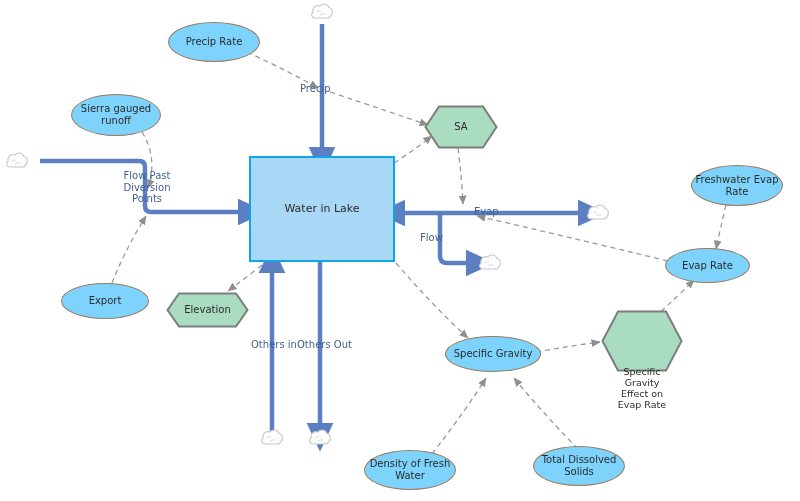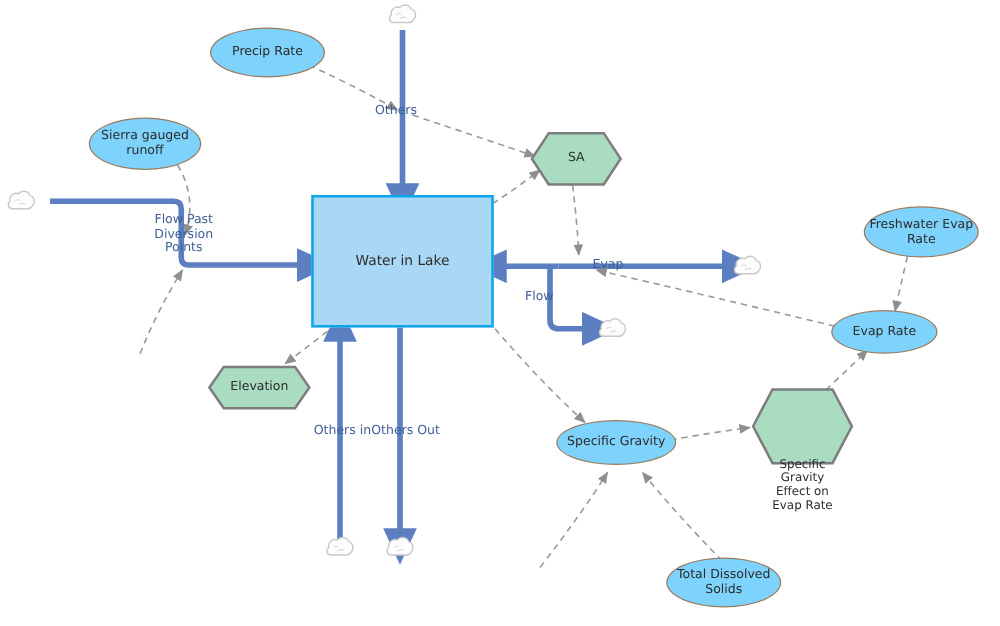--- a/index.html
+++ b/index.html
@@ -240,40 +240,46 @@
   </div>
 
   <div class="converter" style="left:168px; top:22px; width:92px; height:40px;">
     <span>Precip Rate</span>
   </div>
 
   <div class="converter" style="left:71px; top:94px; width:90px; height:42px;">
     <span>Sierra gauged runoff</span>
   </div>
 
+  <div class="converter" style="left:61px; top:283px; width:88px; height:36px;">
+    <span>Export</span>
+  </div>
 
   <div class="converter" style="left:691px; top:165px; width:92px; height:41px;">
     <span>Freshwater Evap Rate</span>
   </div>
 
   <div class="converter" style="left:665px; top:248px; width:85px; height:35px;">
     <span>Evap Rate</span>
   </div>
 
   <div class="converter" style="left:445px; top:336px; width:96px; height:36px;">
     <span>Specific Gravity</span>
   </div>
 
+  <div class="converter" style="left:364px; top:450px; width:92px; height:40px;">
+    <span>Density of Fresh Water</span>
+  </div>
 
   <div class="converter" style="left:533px; top:446px; width:92px; height:40px;align-items:center;">
     <span>Total Dissolved Solids</span>
   </div>
 
   <div class="flowlabel" style="left:300px; top:83px;">
-    <span>Others</span>
+    <span>Precip</span>
   </div>
 
   <div class="flowlabel multi" style="left:111px; top:170px; width:72px;">
     <span>Flow Past Diversion Points</span>
   </div>
 
   <div class="flowlabel" style="left:474px; top:206px;">
     <span>Evap</span>
   </div>
 

